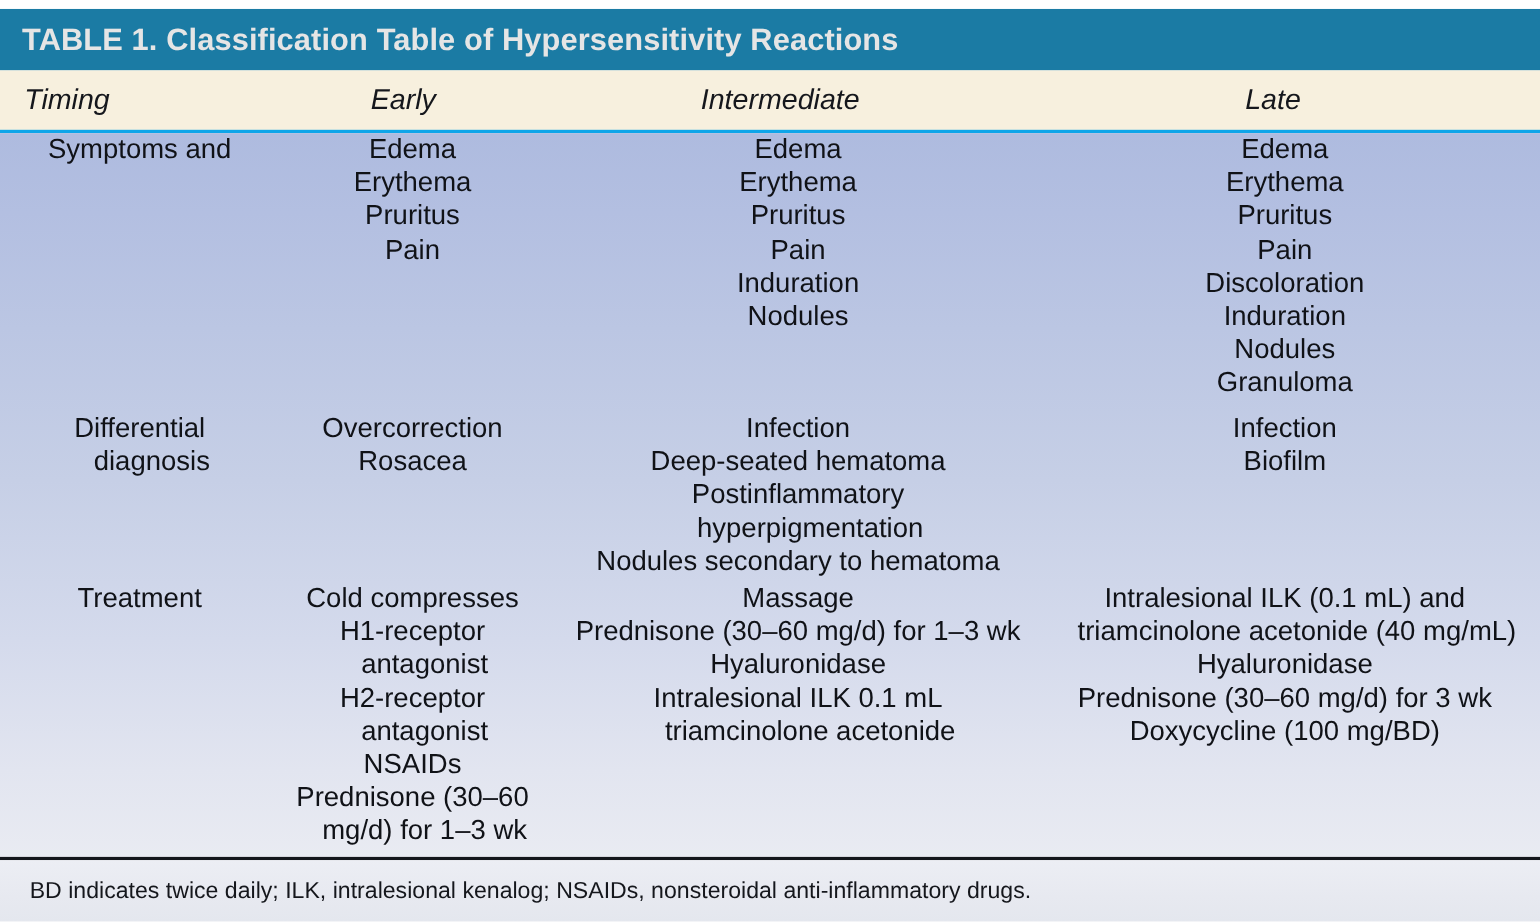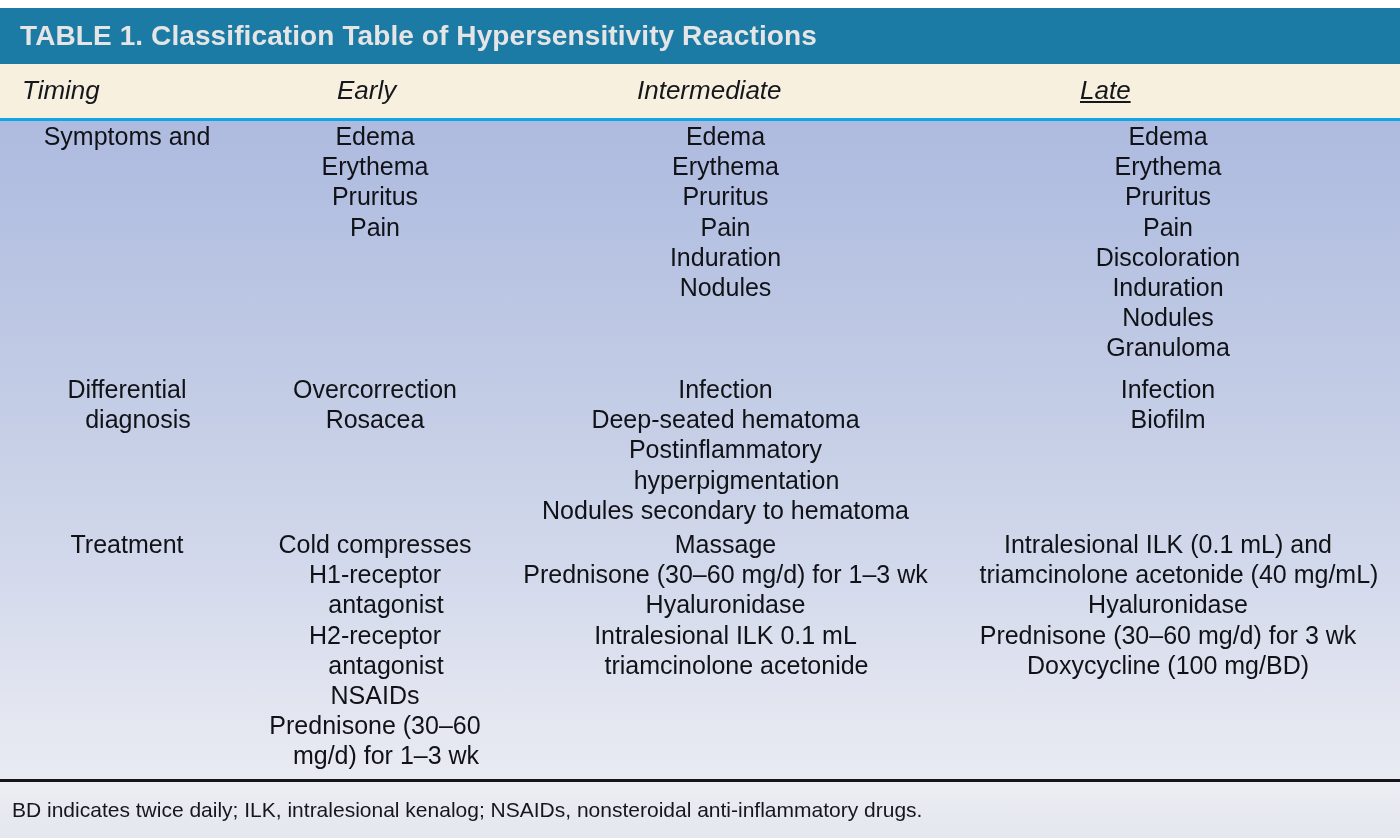--- a/index.html
+++ b/index.html
@@ -65,21 +65,21 @@
     position: absolute;
     top: 11px;
     font-size: 26px;
     font-style: italic;
     color: #15171c;
     white-space: nowrap;
   }
   .ch-timing       { left: 22px; }
   .ch-early        { left: 337px; }
   .ch-intermediate { left: 637px; }
-  .ch-late         { left: 1080px; text-decoration: underline; }
+  .ch-late         { left: 1132px; }
 
   
   .table-body {
     position: absolute;
     left: 0;
     top: 121px;
     width: 1400px;
     height: 661px;
     background: linear-gradient(to bottom,
         #aebbdf 0%,
@@ -136,21 +136,21 @@
     width: 1400px;
     height: 56px;
     background: linear-gradient(to bottom, #eceef4 0%, #e7e9f0 60%, #e4e7ee 100%);
     box-sizing: border-box;
     display: flex;
     align-items: center;
   }
   .table-footnote-text {
     font-size: 21px;
     color: #15171c;
-    padding-left: 12px;
+    padding-left: 27px;
     white-space: nowrap;
   }
 </style>
 </head>
 <body>
 
 <div class="table-figure">
 
   <div class="table-title-bar">
     <span class="table-title-text">TABLE 1.  Classification Table of Hypersensitivity Reactions</span>

